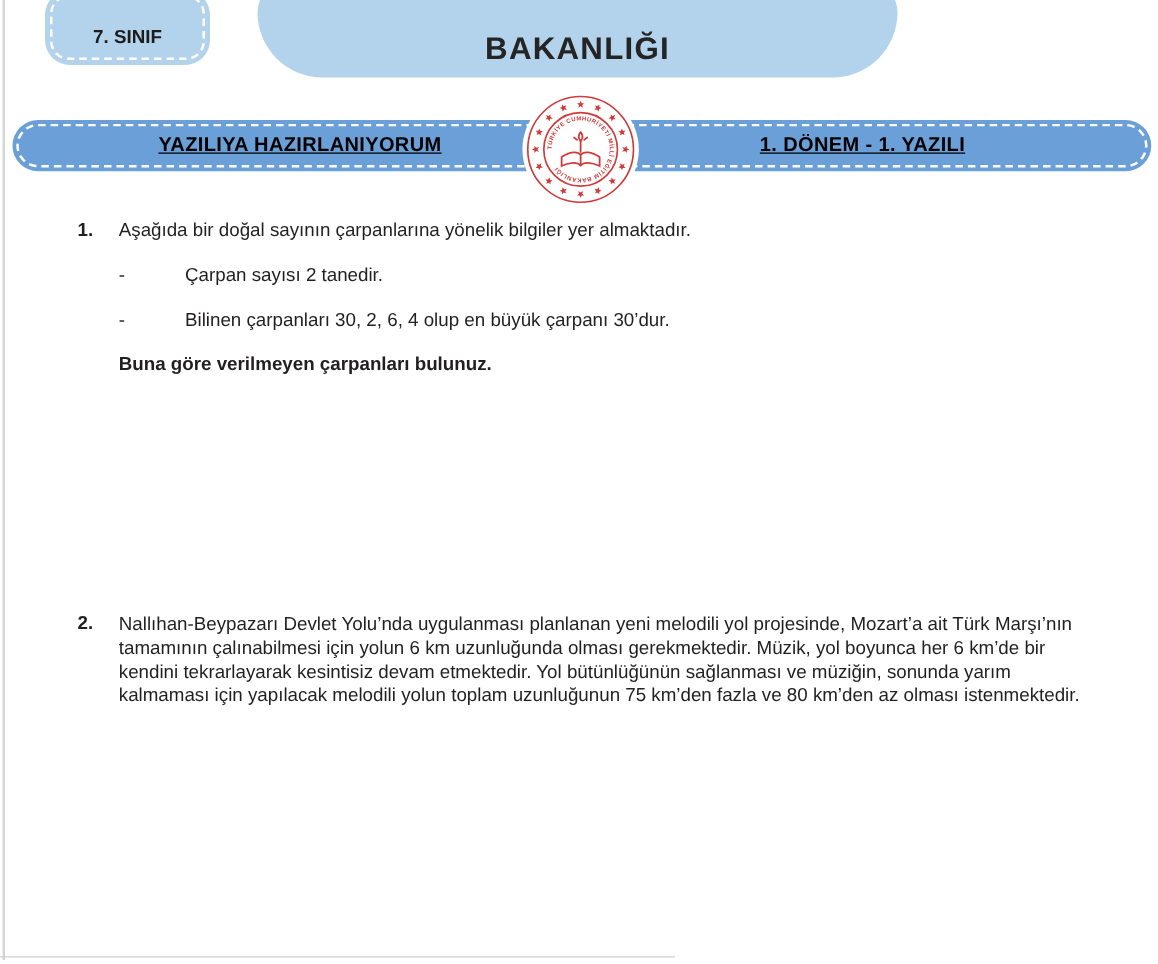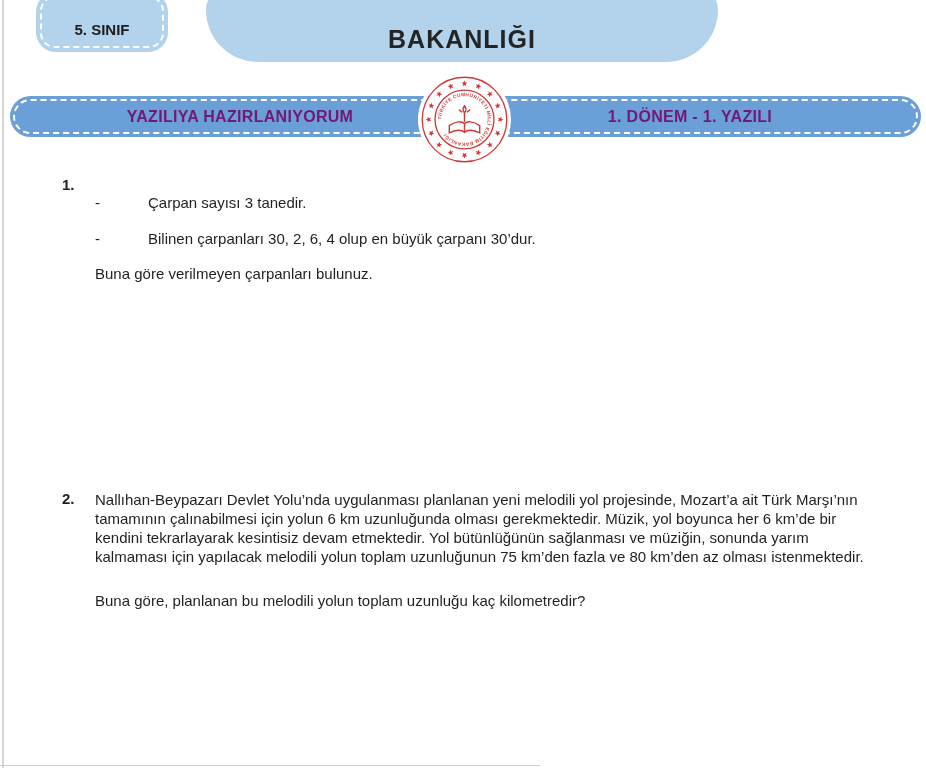--- a/index.html
+++ b/index.html
@@ -35,48 +35,48 @@
     border-radius:16px; pointer-events:none;
   }
   .banner {
     position:absolute; left:10px; top:96px; width:911px; height:41px;
     background:#6b9fd7; border-radius:21px;
   }
   .banner .dash-outline { inset:3px; border-radius:18px; }
   .banner-label {
     position:absolute; top:0; height:100%;
     display:flex; align-items:center; justify-content:center;
-    color:#701a75; font-weight:bold; font-size:16px; letter-spacing:0.3px;
+    color:#000000; font-weight:bold; font-size:16px; letter-spacing:0.3px;text-decoration:underline;
   }
   .banner-label.left  { left:0; width:460px; }
   .banner-label.right { left:425px; width:510px; }
   .emblem { position:absolute; left:407px; top:-24px; width:95px; height:95px; }
 
   
   .question { position:absolute; left:62px; width:822px; font-size:15px; }
   .q-row { display:flex; }
   .q-num { width:33px; font-weight:bold; flex:0 0 33px; }
   .q1 { top:176px; }
   .q1 .q-content { width:640px; line-height:18px; }
   .q-item { display:flex; margin-top:18px; line-height:18px; }
   .q-bullet { flex:0 0 53px; }
-  .q-prompt { font-weight:normal; margin-top:17px; line-height:18px; }
+  .q-prompt { font-weight:bold; margin-top:17px; line-height:18px; }
   .q2 { top:490px; }
   .q2 .q-content { width:773px; line-height:19px; }
   .q2 .q-prompt { margin-top:26px; }
 </style>
 </head>
 <body>
 
 <div class="edge-left"></div>
 <div class="edge-bottom"></div>
 
 <div class="grade-badge">
   <div class="dash-outline"></div>
-  <span>5. SINIF</span>
+  <span>7. SINIF</span>
 </div>
 
 <div class="subject-header">
   <span>BAKANLIĞI</span>
 </div>
 
 <div class="banner">
   <div class="dash-outline"></div>
   <div class="banner-label left">YAZILIYA HAZIRLANIYORUM</div>
   <div class="banner-label right">1. DÖNEM - 1. YAZILI</div>
@@ -118,34 +118,34 @@
       <line x1="44.5" y1="40" x2="47" y2="42"></line>
       <line x1="55.5" y1="40" x2="53" y2="42"></line>
     </g>
   </svg>
 </div>
 
 <div class="question q1">
   <div class="q-row">
     <div class="q-num">1.</div>
     <div class="q-content">
+      <div>Aşağıda bir doğal sayının çarpanlarına yönelik bilgiler yer almaktadır.</div>
       <div class="q-item">
         <span class="q-bullet">-</span>
-        <span>Çarpan sayısı 3 tanedir.</span>
+        <span>Çarpan sayısı 2 tanedir.</span>
       </div>
       <div class="q-item">
         <span class="q-bullet">-</span>
         <span>Bilinen çarpanları 30, 2, 6, 4 olup en büyük çarpanı 30’dur.</span>
       </div>
       <div class="q-prompt">Buna göre verilmeyen çarpanları bulunuz.</div>
     </div>
   </div>
 </div>
 
 <div class="question q2">
   <div class="q-row">
     <div class="q-num">2.</div>
     <div class="q-content">
       <div>Nallıhan-Beypazarı Devlet Yolu’nda uygulanması planlanan yeni melodili yol projesinde, Mozart’a ait Türk Marşı’nın tamamının çalınabilmesi için yolun 6 km uzunluğunda olması gerekmektedir. Müzik, yol boyunca her 6 km’de bir kendini tekrarlayarak kesintisiz devam etmektedir. Yol bütünlüğünün sağlanması ve müziğin, sonunda yarım kalmaması için yapılacak melodili yolun toplam uzunluğunun 75 km’den fazla ve 80 km’den az olması istenmektedir.</div>
-      <div class="q-prompt">Buna göre, planlanan bu melodili yolun toplam uzunluğu kaç kilometredir?</div>
     </div>
   </div>
 </div>
 
 </body></html>

